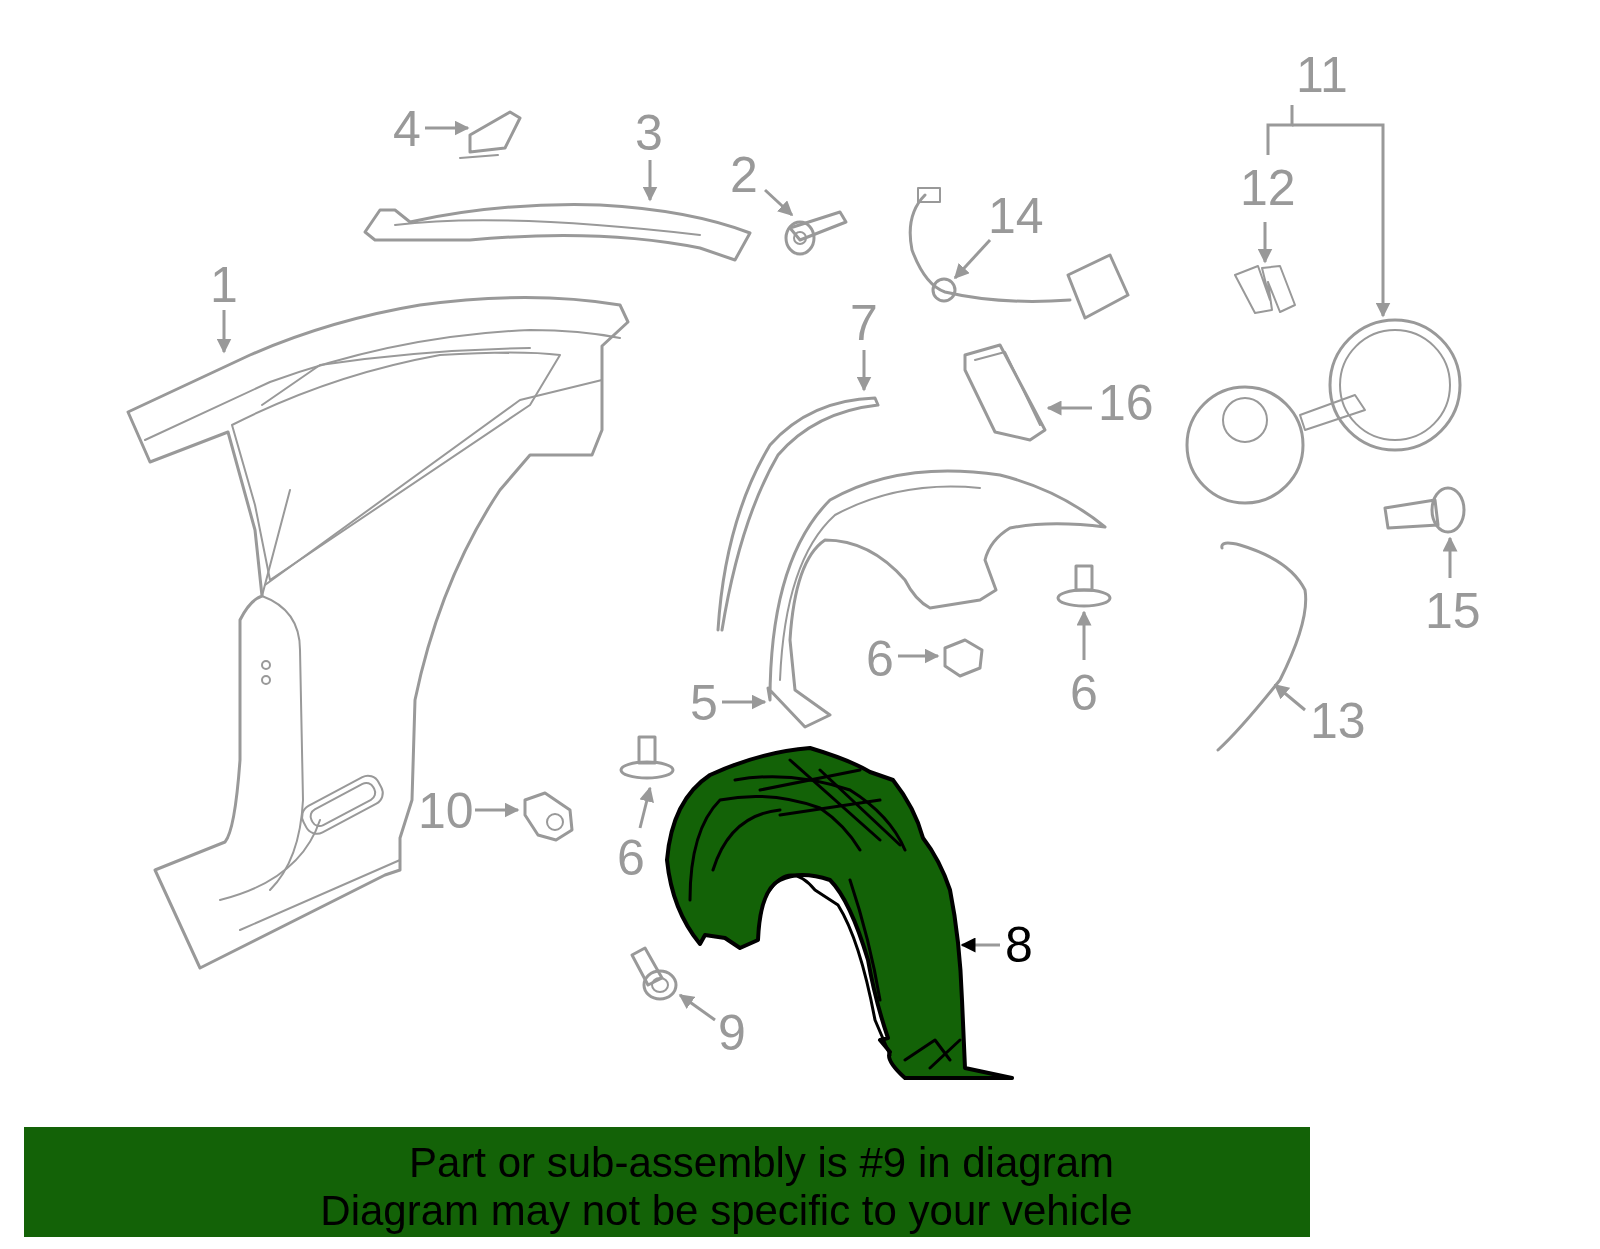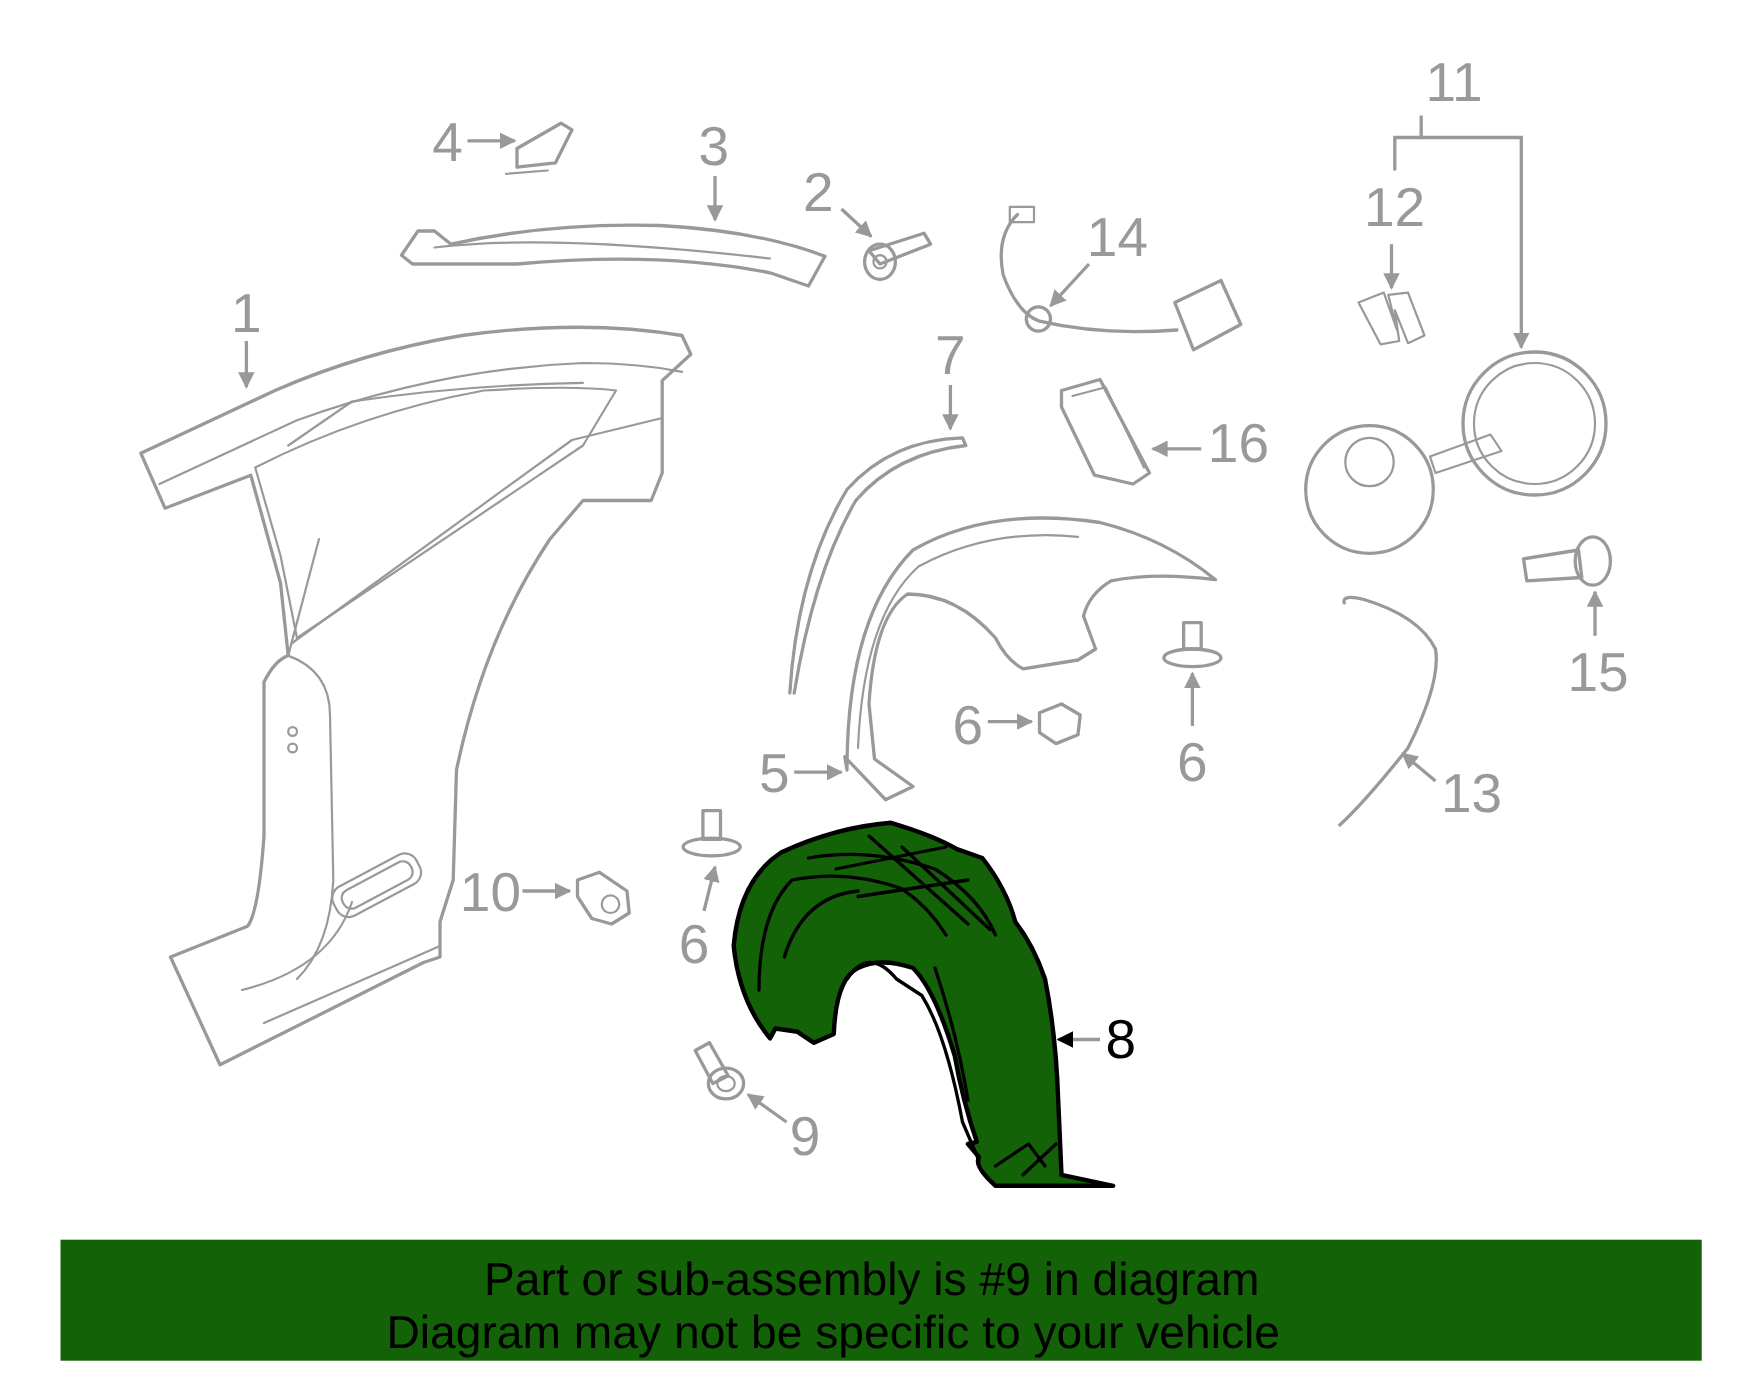--- a/index.html
+++ b/index.html
@@ -6,21 +6,21 @@
   body { width:1600px; height:1249px; position:relative; overflow:hidden; font-family:"Liberation Sans", sans-serif; }
   #diagram { position:absolute; left:0; top:0; width:1600px; height:1249px; }
   .part { fill:none; stroke:#999999; stroke-width:3; stroke-linejoin:round; stroke-linecap:round; }
   .part-thin { fill:none; stroke:#999999; stroke-width:2; stroke-linejoin:round; stroke-linecap:round; }
   .lead { stroke:#999999; stroke-width:3; fill:none; }
   .arrowhead { fill:#999999; }
   .callout { font-family:"Liberation Sans", sans-serif; font-size:50px; fill:#999999; }
   .callout-active { font-family:"Liberation Sans", sans-serif; font-size:50px; fill:#000000; }
   .hl { fill:#136207; stroke:#000; stroke-width:4; stroke-linejoin:round; }
   .hl-line { fill:none; stroke:#000; stroke-width:3; stroke-linejoin:round; stroke-linecap:round; }
-  .banner { position:absolute; left:55px; top:1127px; width:1492px; height:110px; background:#136207; }
+  .banner { position:absolute; left:24px; top:1127px; width:1286px; height:110px; background:#136207; }
   .banner-line { position:absolute; left:0; width:1525px; text-align:center; color:#000; font-size:42px; line-height:48px; font-family:"Liberation Sans", sans-serif; }
   .banner-line.l1 { top:12px; left:-25px; }
   .banner-line.l2 { top:60px; left:-60px; }
 </style>
 </head>
 <body>
 
 <svg id="diagram" viewBox="0 0 1600 1249" xmlns="http://www.w3.org/2000/svg">
   <defs>
     <marker id="ah" viewBox="0 0 10 10" refX="9" refY="5" markerWidth="5" markerHeight="5" orient="auto">

